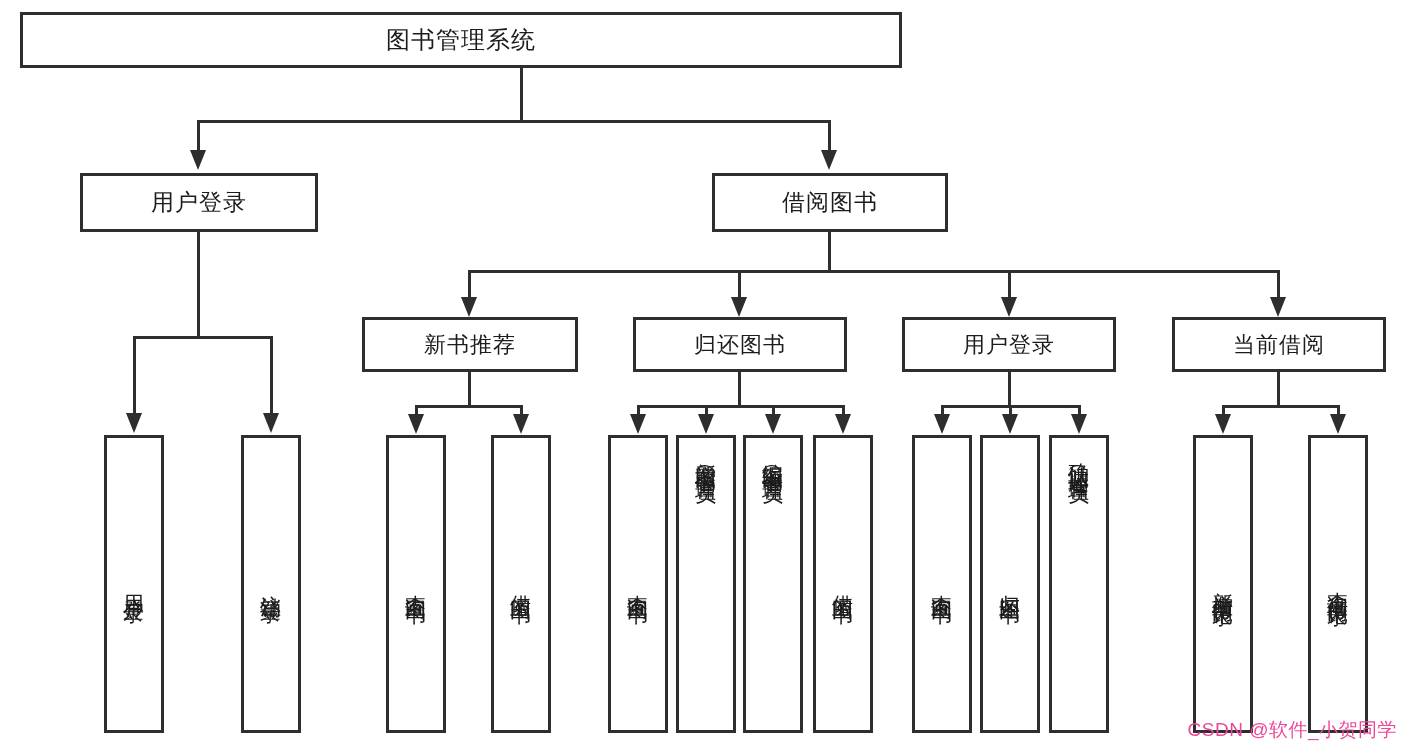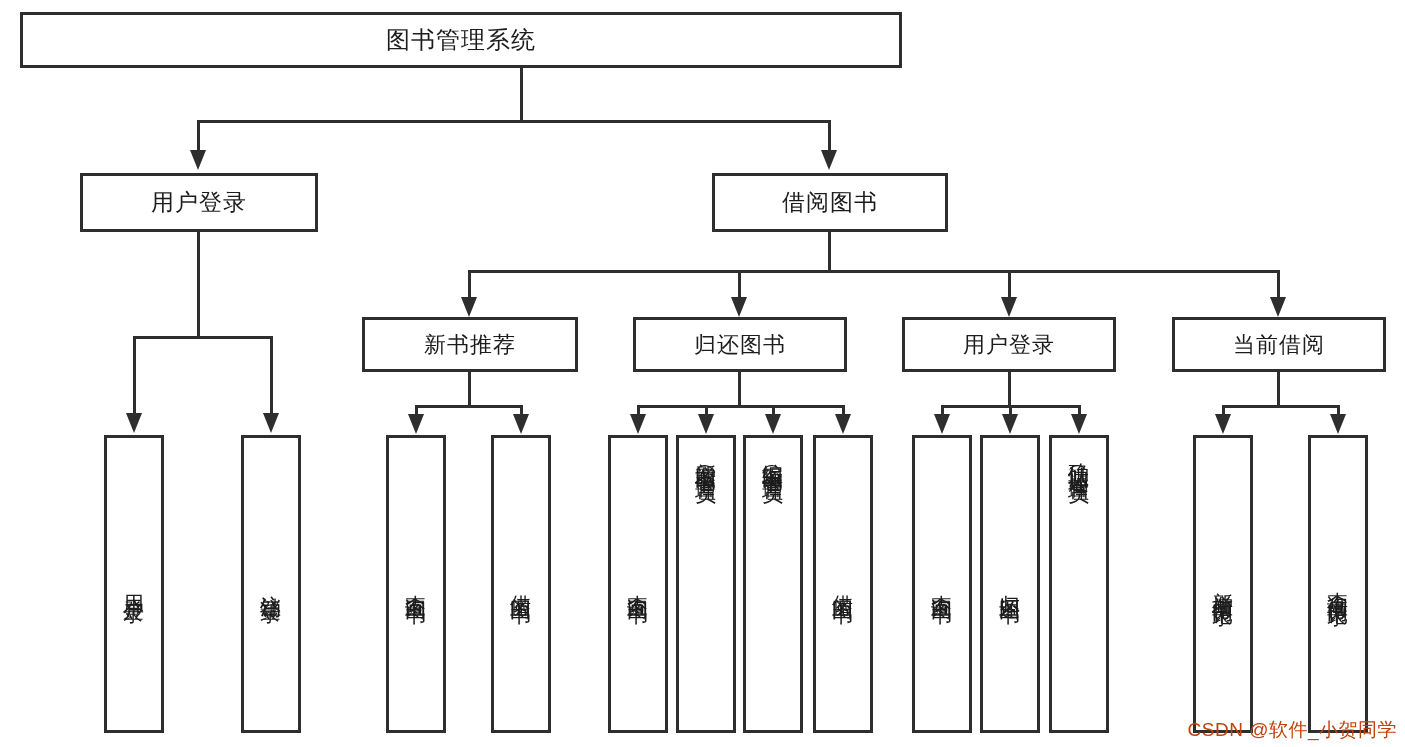--- a/index.html
+++ b/index.html
@@ -79,21 +79,21 @@
     border-right: 8px solid transparent;
     border-top: 20px solid #2e2e2e;
   }
 
   
   .watermark {
     position: absolute;
     right: 8px;
     bottom: 4px;
     font-size: 19px;
-    color: #c2410c;
+    color: #ec4899;
     letter-spacing: 0.5px;
     white-space: nowrap;
     font-family: "Liberation Sans", "DejaVu Sans", sans-serif;
   }
 </style>
 </head>
 <body>
 
 <div id="canvas">
 

